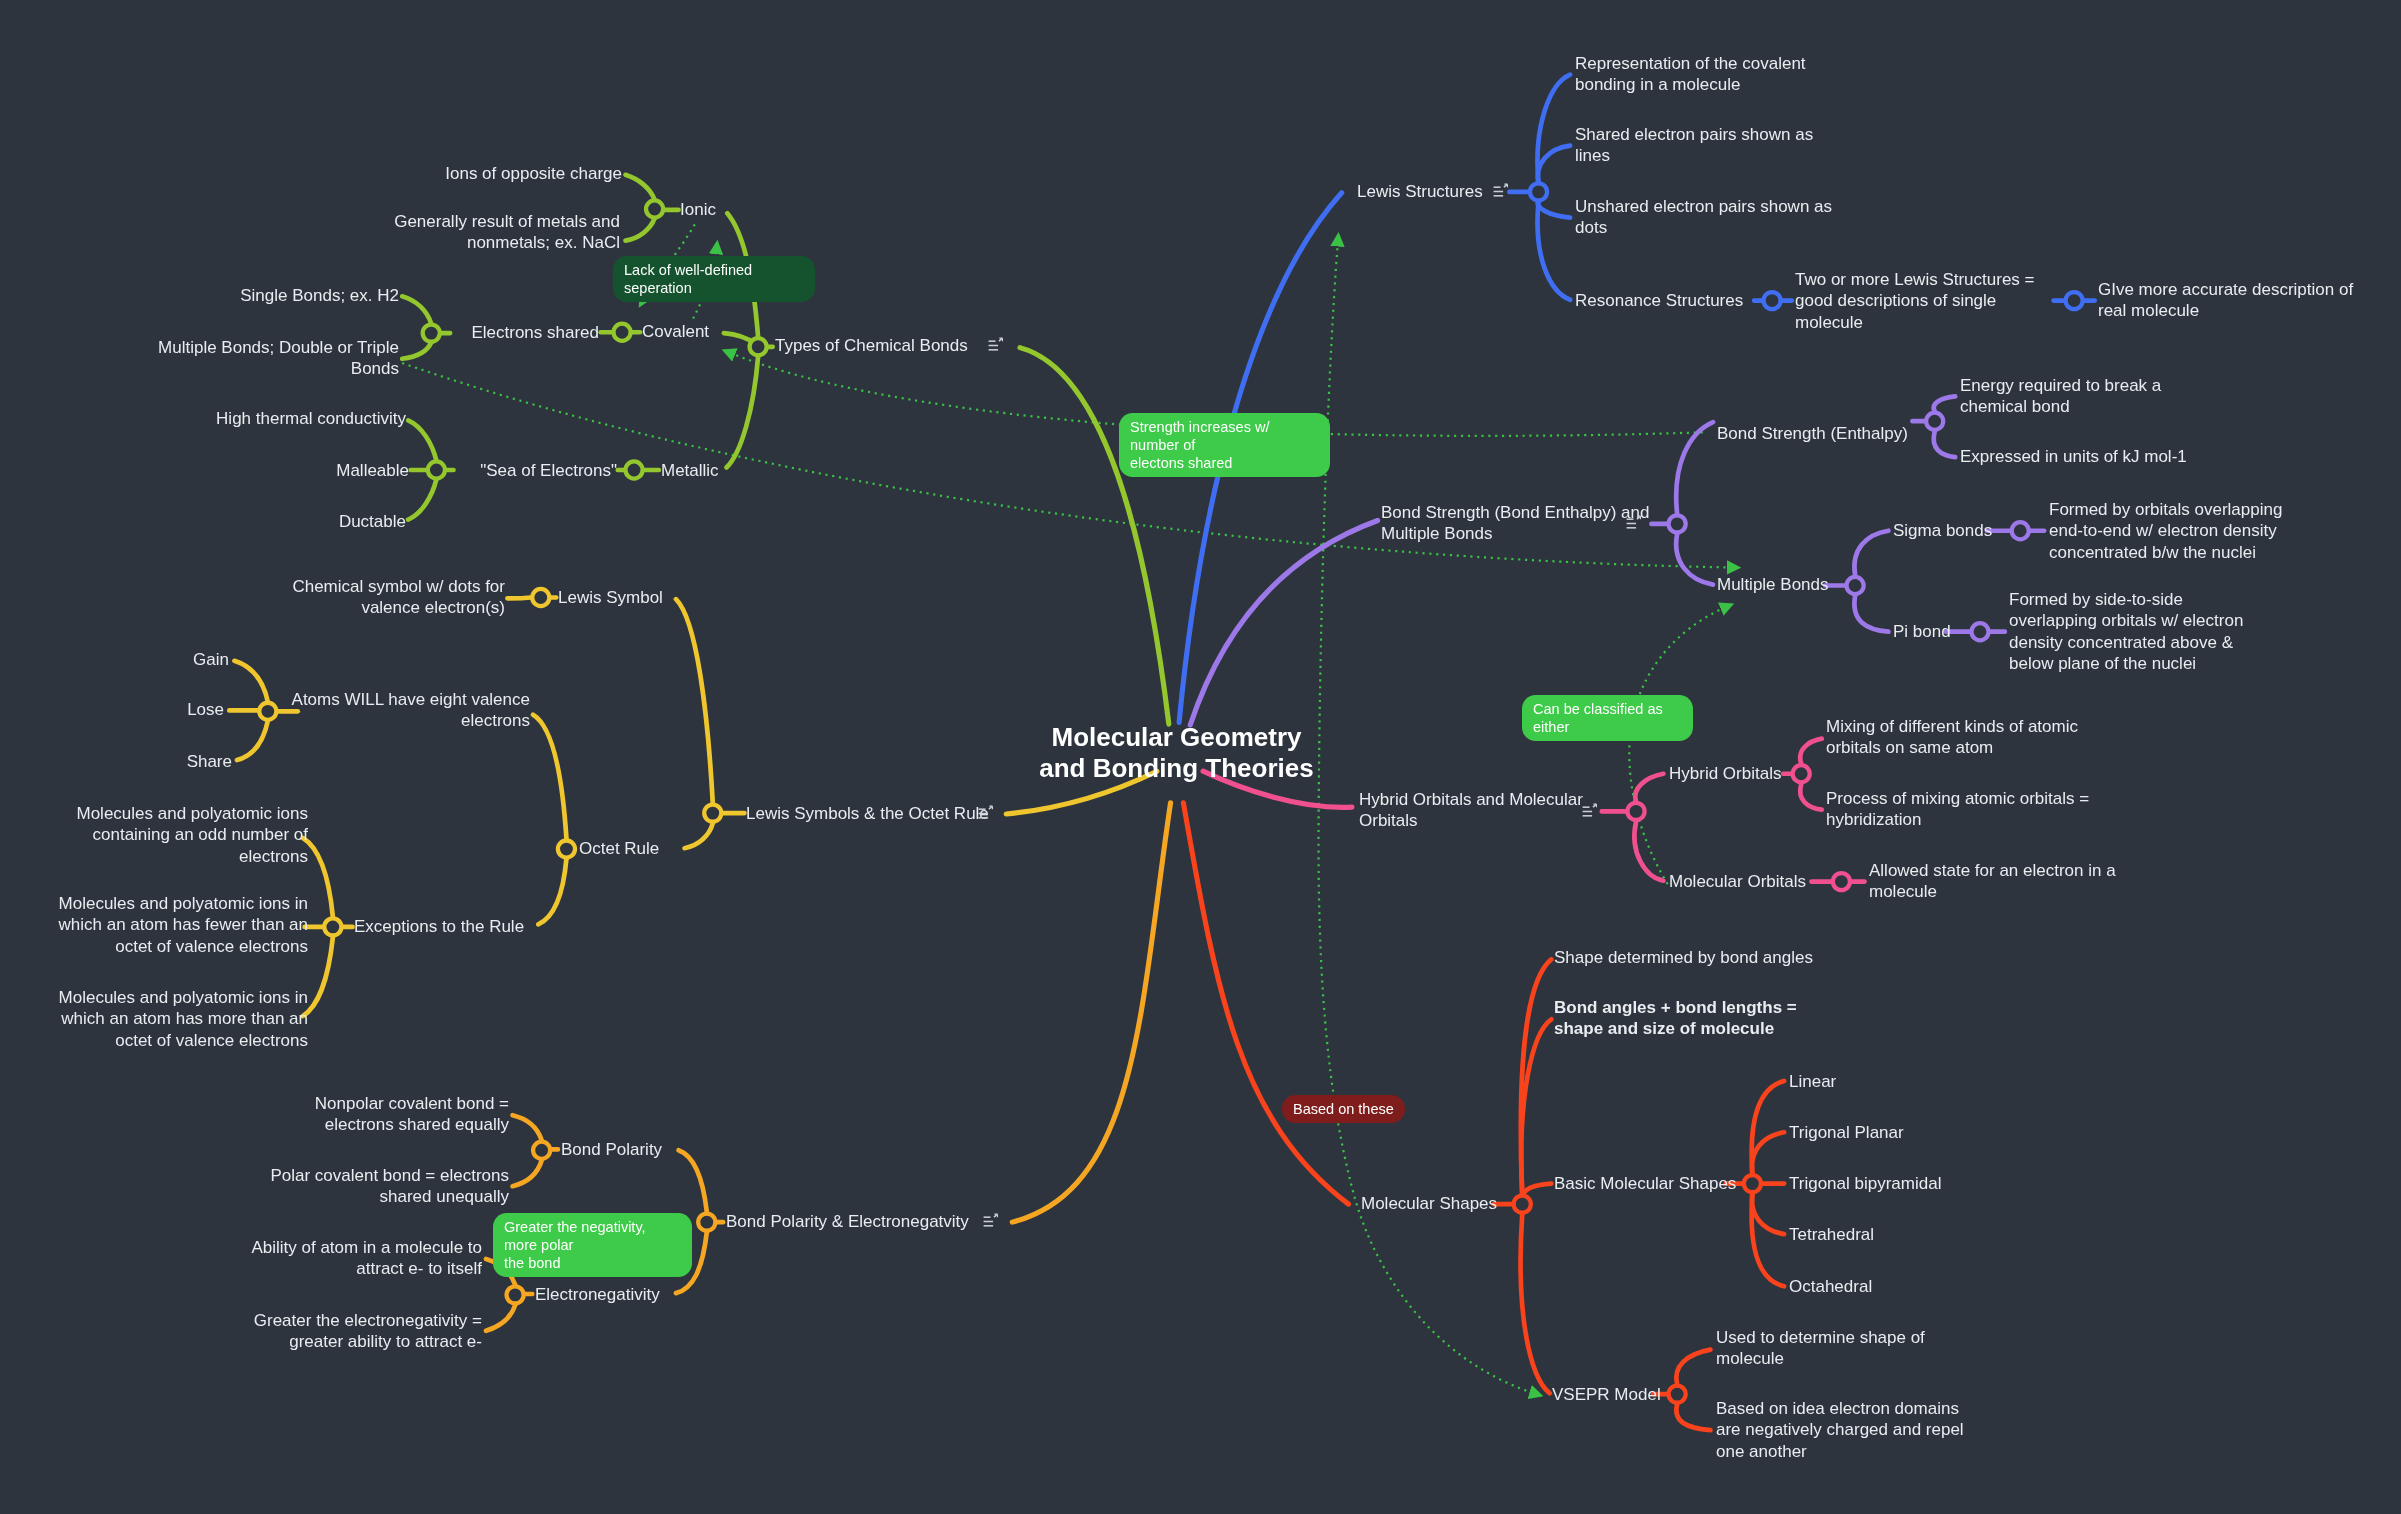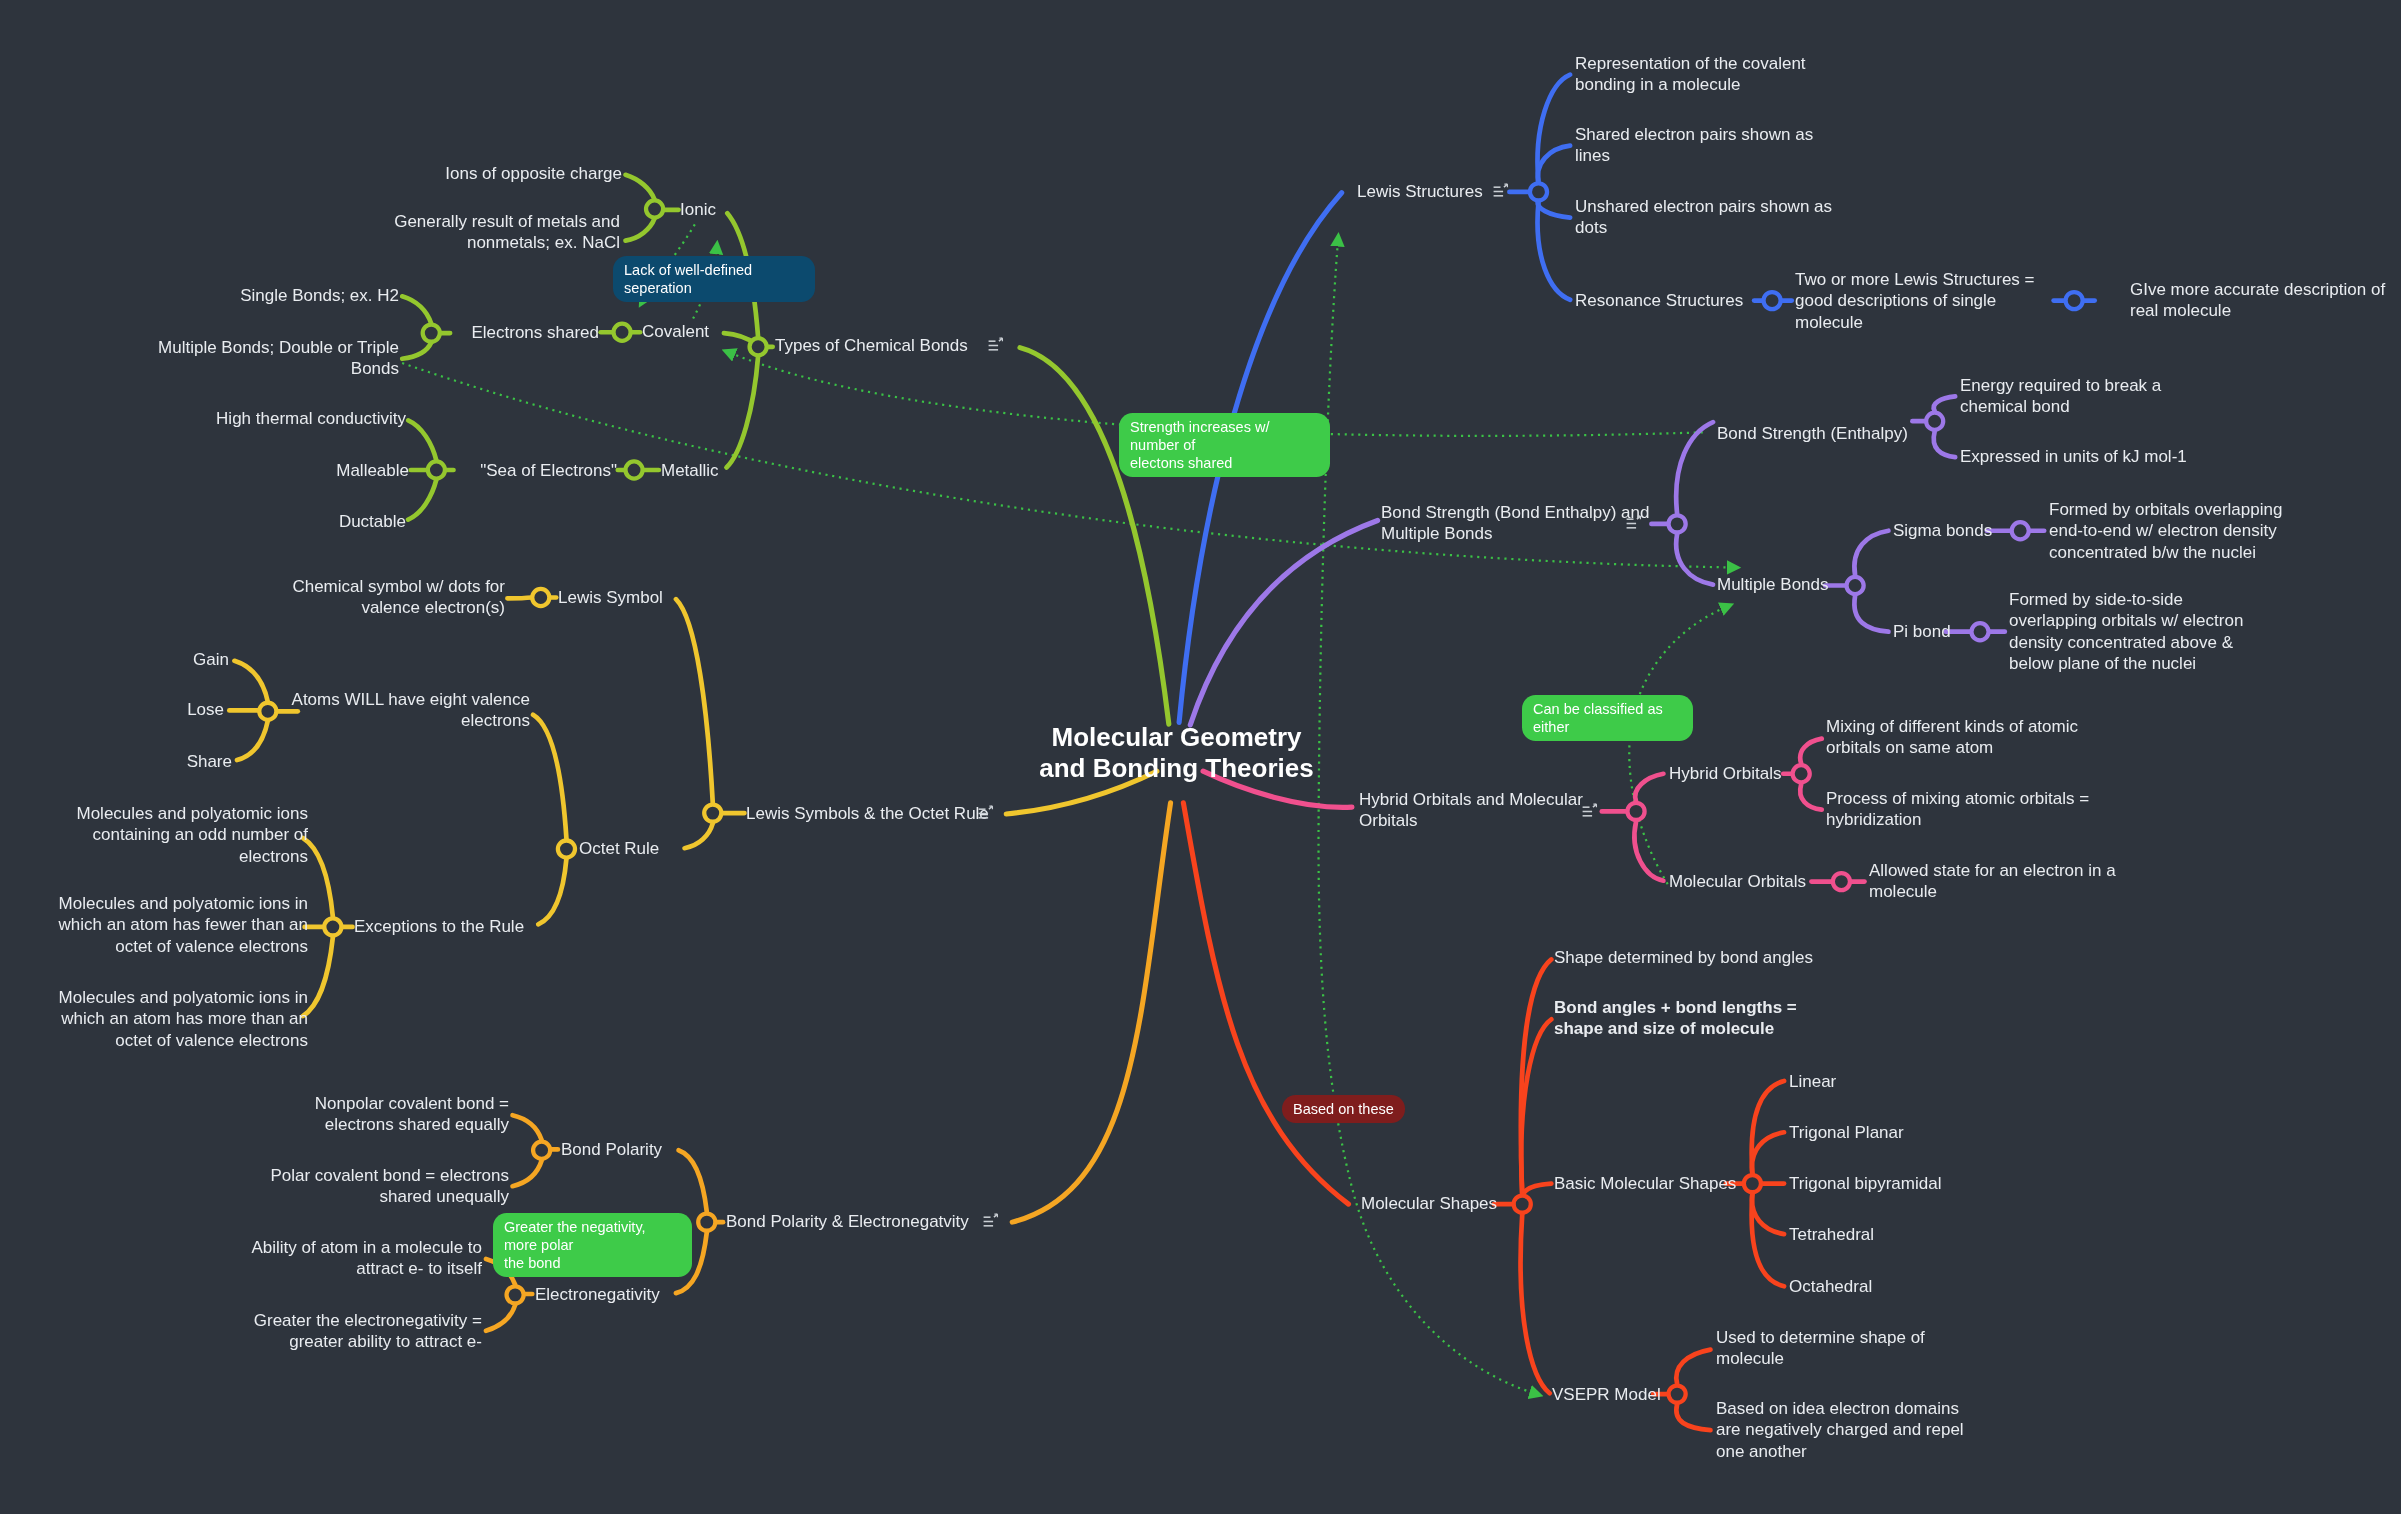--- a/index.html
+++ b/index.html
@@ -213,21 +213,21 @@
 <div class="node" style="left:1575px;top:53px;">Representation of the covalent
 bonding in a molecule</div>
 <div class="node" style="left:1575px;top:124px;">Shared electron pairs shown as
 lines</div>
 <div class="node" style="left:1575px;top:196px;">Unshared electron pairs shown as
 dots</div>
 <div class="node" style="left:1575px;top:290px;">Resonance Structures</div>
 <div class="node" style="left:1795px;top:269px;">Two or more Lewis Structures =
 good descriptions of single
 molecule</div>
-<div class="node" style="left:2098px;top:279px;margin-left:32px;">GIve more accurate description of
+<div class="node" style="left:2098px;top:279px;">GIve more accurate description of
 real molecule</div>
 
 <div class="node" style="left:1381px;top:502px;">Bond Strength (Bond Enthalpy) and
 Multiple Bonds</div>
 <div class="node" style="left:1717px;top:423px;text-align:right;">Bond Strength (Enthalpy)</div>
 <div class="node" style="left:1960px;top:375px;">Energy required to break a
 chemical bond</div>
 <div class="node" style="left:1960px;top:446px;">Expressed in units of kJ mol-1</div>
 <div class="node" style="left:1717px;top:574px;">Multiple Bonds</div>
 <div class="node" style="left:1893px;top:520px;">Sigma bonds</div>
@@ -294,21 +294,21 @@
 <div class="node" style="left:1789px;top:1173px;">Trigonal bipyramidal</div>
 <div class="node" style="left:1789px;top:1224px;">Tetrahedral</div>
 <div class="node" style="left:1789px;top:1276px;">Octahedral</div>
 <div class="node" style="left:1552px;top:1384px;">VSEPR Model</div>
 <div class="node" style="left:1716px;top:1327px;">Used to determine shape of
 molecule</div>
 <div class="node" style="left:1716px;top:1398px;">Based on idea electron domains
 are negatively charged and repel
 one another</div>
 
-<div class="maplabel" style="left: 613px; top: 256px; width: 202px; background: #0c4a6e;">Lack of well-defined seperation</div>
+<div class="maplabel" style="left: 613px; top: 256px; width: 202px; background: #14532d;">Lack of well-defined seperation</div>
 <div class="maplabel" style="left: 1119px; top: 413px; width: 211px; background: rgb(62, 203, 73);">Strength increases w/ number of
 electons shared</div>
 <div class="maplabel" style="left: 1522px; top: 695px; width: 171px; background: rgb(62, 203, 73);">Can be classified as either</div>
 <div class="maplabel" style="left: 1282px; top: 1095px; background: #7f1d1d;">Based on these</div>
 <div class="maplabel" style="left: 493px; top: 1213px; width: 199px; background: rgb(62, 203, 73);">Greater the negativity, more polar
 the bond</div>
 
 <svg class="noteicon" style="left:986px;top:336px;" viewBox="0 0 22 22">
     <g stroke="#c9ced4" stroke-width="1.8" fill="none">
       <path d="M3 6 L11 6"></path>

